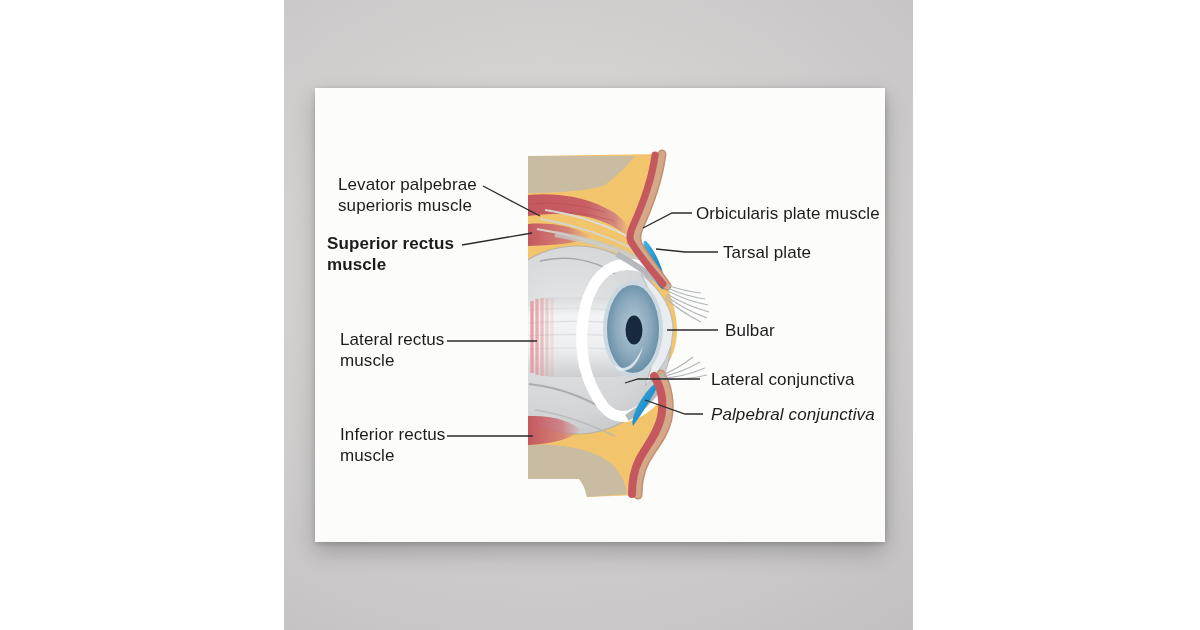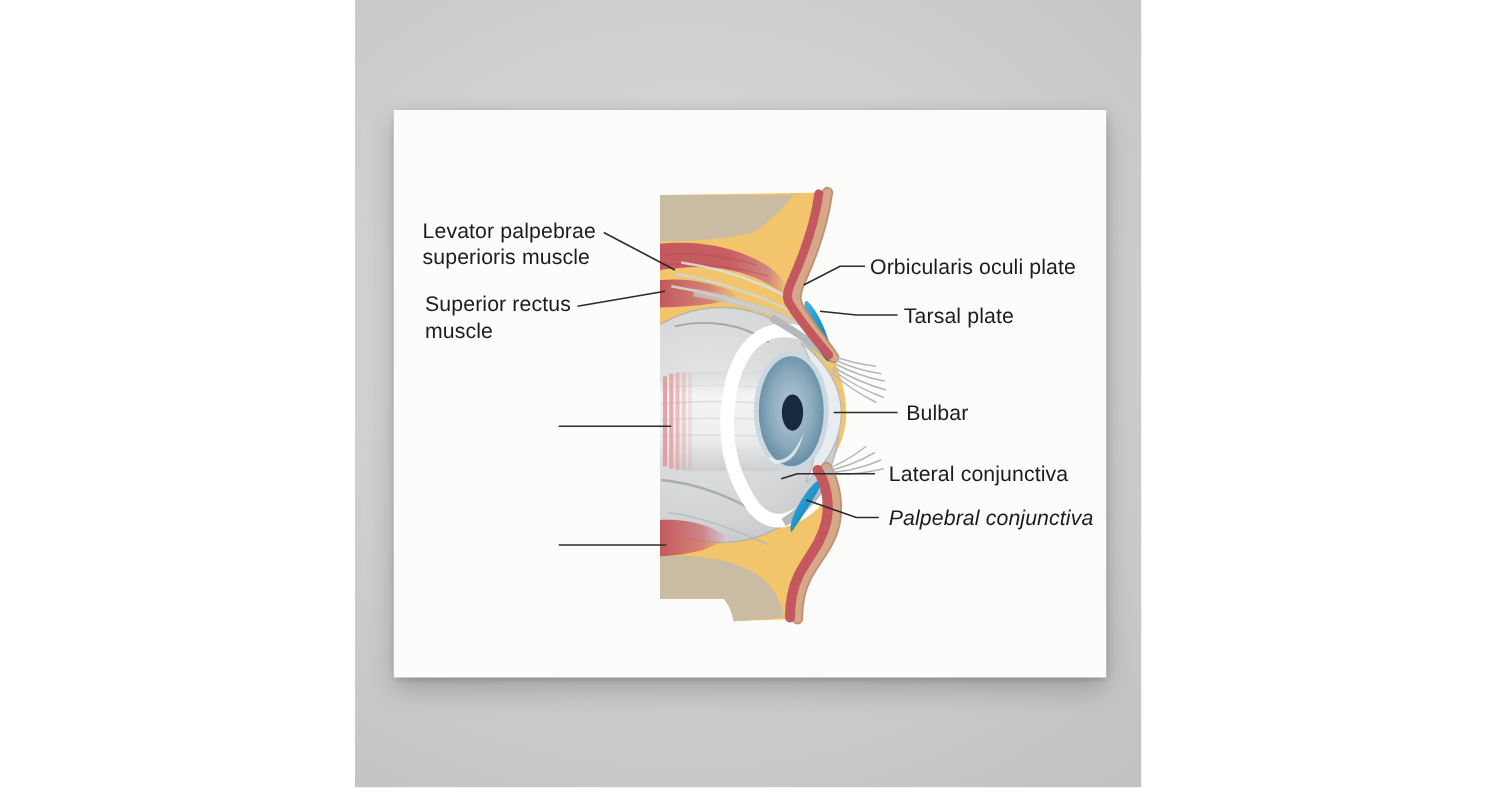--- a/index.html
+++ b/index.html
@@ -18,21 +18,21 @@
     box-shadow:0 10px 22px rgba(0,0,0,0.22), 0 2px 5px rgba(0,0,0,0.14), 3px 0 10px -4px rgba(0,0,0,0.10);
   }
   .art{position:absolute;left:0;top:0;width:570px;height:454px;}
   .lbl{
     position:absolute;color:#1c1c1c;font-size:17px;line-height:21px;
     letter-spacing:0.1px;
   }
   .lbl.wrap{width:158px;}
   .lbl.nowrap{white-space:nowrap;}
   #lbl-levator{left:23px;top:86px;}
-  #lbl-superior{left:25px;top:145px;}
+  #lbl-superior{left:12px;top:145px;font-weight:bold;}
   #lbl-lateral{left:25px;top:241px;}
   #lbl-inferior{left:25px;top:336px;}
   #lbl-orbicularis{left:381px;top:115px;}
   #lbl-tarsal{left:408px;top:154px;}
   #lbl-cornea{left:410px;top:232px;}
   #lbl-bulbar{left:396px;top:281px;}
   #lbl-palpebral{left:396px;top:316px;font-style:italic;}
 </style>
 </head>
 <body>
@@ -181,19 +181,21 @@
         <path d="M377,125 L357,125 L328,140"></path>
         <path d="M403,164 L370,164 L341,161"></path>
         <path d="M403,242 L352,242"></path>
         <path d="M385,291 L323,291 L310,295"></path>
         <path d="M388,326 L370,326 L330,312"></path>
       </g>
     </svg>
 
     <div id="lbl-levator" class="lbl wrap">Levator palpebrae superioris muscle</div>
     <div id="lbl-superior" class="lbl wrap">Superior rectus muscle</div>
-    <div id="lbl-orbicularis" class="lbl nowrap">Orbicularis oculi plate</div>
+    <div id="lbl-lateral" class="lbl wrap">Lateral rectus muscle</div>
+    <div id="lbl-inferior" class="lbl wrap">Inferior rectus muscle</div>
+    <div id="lbl-orbicularis" class="lbl nowrap">Orbicularis plate muscle</div>
     <div id="lbl-tarsal" class="lbl nowrap">Tarsal plate</div>
     <div id="lbl-cornea" class="lbl nowrap">Bulbar</div>
     <div id="lbl-bulbar" class="lbl nowrap">Lateral conjunctiva</div>
     <div id="lbl-palpebral" class="lbl nowrap">Palpebral conjunctiva</div>
   </div>
 </div>
 
 </body></html>

